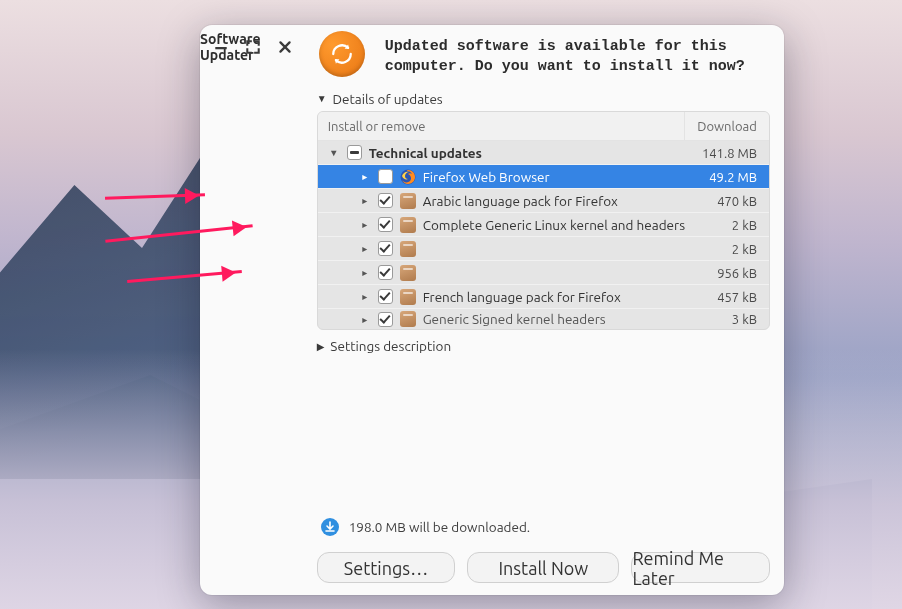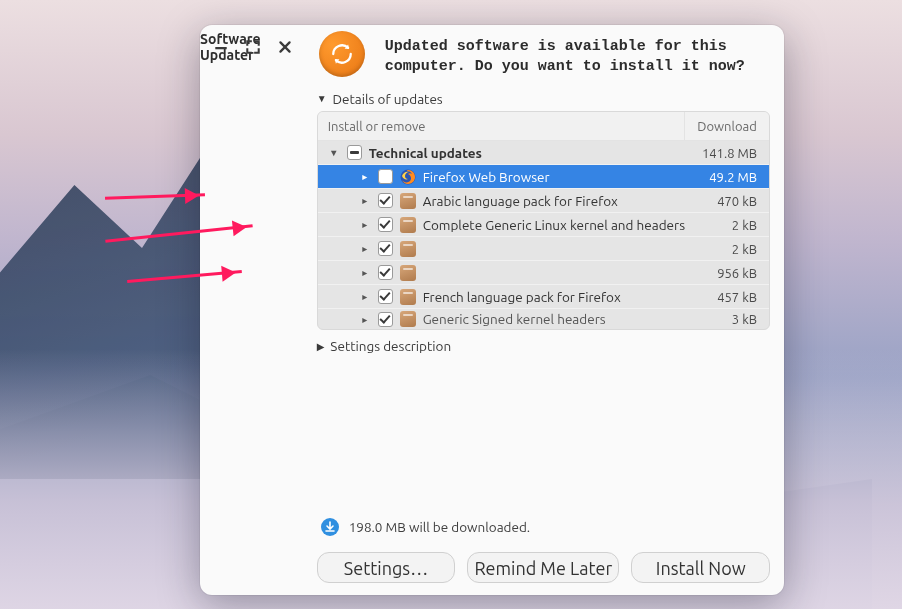--- a/index.html
+++ b/index.html
@@ -286,22 +286,22 @@
       <div class="dl-line">
         <span class="dl-ico">
           <svg viewBox="0 0 12 12">
               <path d="M6 1 L6 8 M3 5 L6 8 L9 5 M2 10 L10 10" stroke="#fff" stroke-width="1.6" fill="none" stroke-linecap="round"></path>
             </svg>
         </span>
         <span>198.0 MB will be downloaded.</span>
       </div>
       <div class="button-row">
         <div class="btn">Settings…</div>
+        <div class="btn">Install Now</div>
         <div class="btn">Remind Me Later</div>
-        <div class="btn">Install Now</div>
       </div>
     </div>
   </div>
 </div>
 
 <div class="arrow a1"></div>
 <div class="arrow a2"></div>
 <div class="arrow a3"></div>
 
 </body></html>

